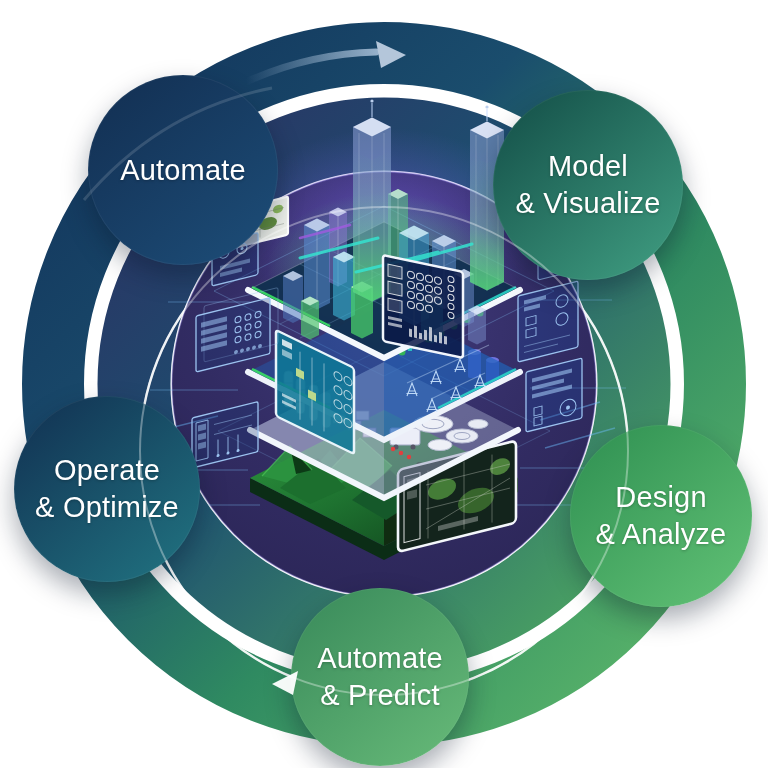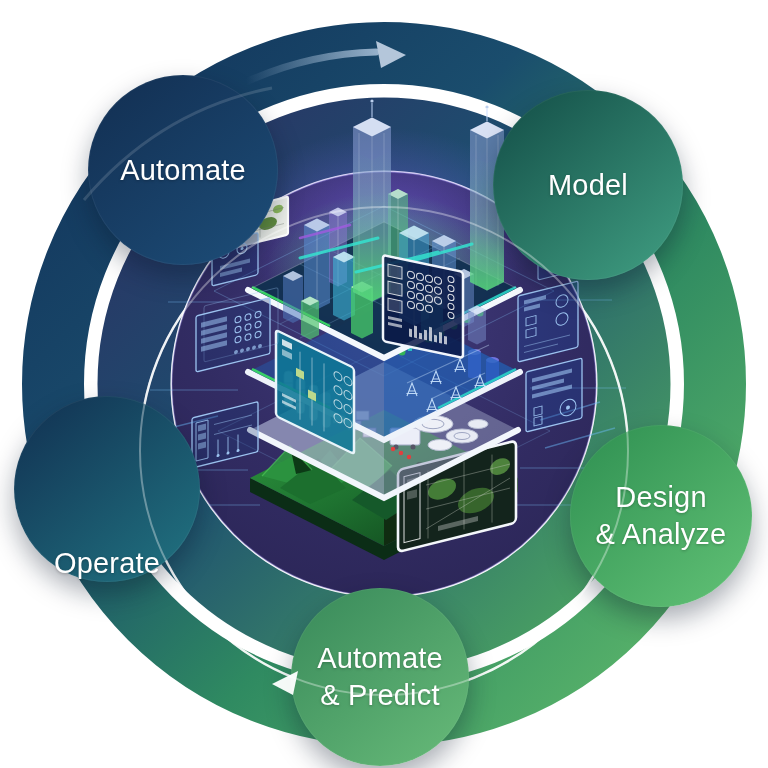--- a/index.html
+++ b/index.html
@@ -435,23 +435,25 @@
       </g>
     </g>
   </g>
 </svg>
 
 <div class="node" id="node-automate" style="background: linear-gradient(140deg, rgb(18, 46, 81), rgb(29, 78, 121));">
   <span>Automate</span>
 </div>
 <div class="node" id="node-model" style="background: linear-gradient(140deg, rgb(18, 76, 70), rgb(65, 160, 131)); text-align: right;">
   <span>Model</span>
-</div>
-<div class="node" id="node-operate" style="background: linear-gradient(140deg, rgb(17, 47, 81), rgb(33, 117, 130)); justify-content: flex-end;">
+  <span>&amp; Visualize</span>
+</div>
+<div class="node" id="node-operate" style="background: linear-gradient(140deg, rgb(17, 47, 81), rgb(33, 117, 130));">
   <span>Operate</span>
+  <span>&amp; Optimize</span>
 </div>
 <div class="node" id="node-design" style="background: linear-gradient(140deg, rgb(46, 143, 81), rgb(98, 194, 118));">
   <span>Design</span>
   <span>&amp; Analyze</span>
 </div>
 <div class="node" id="node-monitor" style="background: linear-gradient(140deg, rgb(56, 137, 90), rgb(104, 187, 121));">
   <span>Automate</span>
   <span>&amp; Predict</span>
 </div>
 

